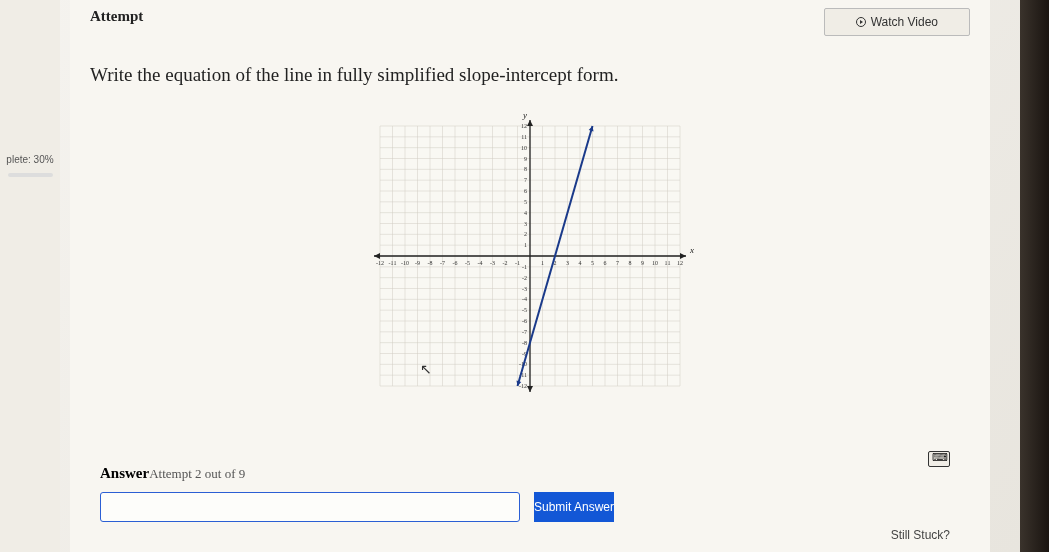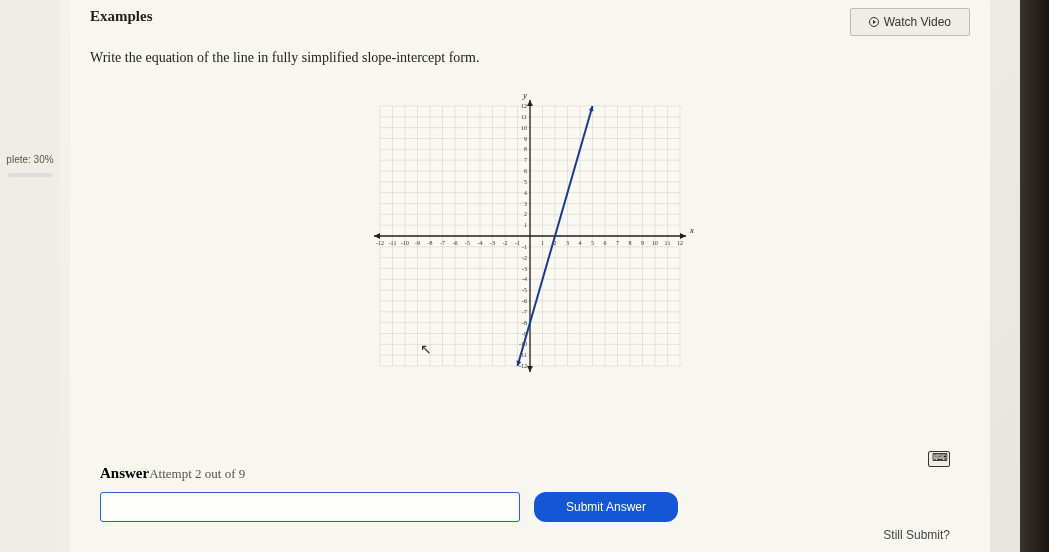--- a/index.html
+++ b/index.html
@@ -55,21 +55,21 @@
       font-size: 15px;
       color: #222;
     }
     .header-buttons {
       display: flex;
       gap: 10px;
     }
     .btn-outline {
       border: 1px solid #bbb;
       background: #f0ede6;
-      padding: 6px 18px;
+      padding: 6px 31px;
       font-size: 12px;
       font-family: Arial, sans-serif;
       color: #333;
       cursor: pointer;
       border-radius: 2px;
       display: flex;
       align-items: center;
       gap: 5px;
     }
     .play-icon {
@@ -82,22 +82,22 @@
     }
     .play-icon::after {
       content: '';
       width: 0; height: 0;
       border-left: 3px solid #333;
       border-top: 2px solid transparent;
       border-bottom: 2px solid transparent;
       margin-left: 1px;
     }
     .prompt {
-      margin-top: 14px;
-      font-size: 14px;
+      margin-top: 28px;
+      font-size: 19px;
       color: #222;
     }
     .graph-area {
       margin-top: 20px;
       display: flex;
       justify-content: center;
       position: relative;
     }
     .graph-svg {
       display: block;
@@ -137,24 +137,24 @@
       border: 1.5px solid #2b5fd4;
       border-radius: 3px;
       padding: 4px 8px;
       font-size: 14px;
       background: #fdfdfa;
     }
     .submit-btn {
       background: #1357d6;
       color: #fff;
       border: none;
-      padding: 8px 32px;
+      padding: 8px 0;
       font-size: 12px;
       font-family: Arial, sans-serif;
-      border-radius: 12px;
+      border-radius: 0;
       cursor: pointer;
     }
     .keyboard-icon {
       position: absolute;
       right: 40px;
       bottom: 85px;
       width: 22px; height: 16px;
       border: 1.5px solid #333;
       border-radius: 2px;
       background: #f0ede6;
@@ -188,21 +188,21 @@
 <div class="app-container">
 
   <div class="sidebar">
     <div class="progress-label">plete: 30%</div>
     <div class="progress-bar"></div>
   </div>
 
   <div class="main-content">
 
     <div class="header-row">
-      <div class="question-label">Examples</div>
+      <div class="question-label">Attempt</div>
       <div class="header-buttons">
         <button class="btn-outline">
           <span class="play-icon"></span>
           <span>Watch Video</span>
         </button>
       </div>
     </div>
 
     <div class="prompt">Write the equation of the line in fully simplified slope-intercept form.</div>
 
@@ -328,18 +328,18 @@
       <div class="answer-label-row">
         <span class="answer-label">Answer</span>
         <span class="attempt-label">Attempt 2 out of 9</span>
       </div>
       <div class="answer-input-row">
         <input class="answer-input" type="text" value="" style="">
         <button class="submit-btn">Submit Answer</button>
       </div>
     </div>
 
-    <div class="still-stuck">Still Submit?</div>
+    <div class="still-stuck">Still Stuck?</div>
 
   </div>
 </div>
 
 <div class="right-edge"></div>
 
 </body></html>

